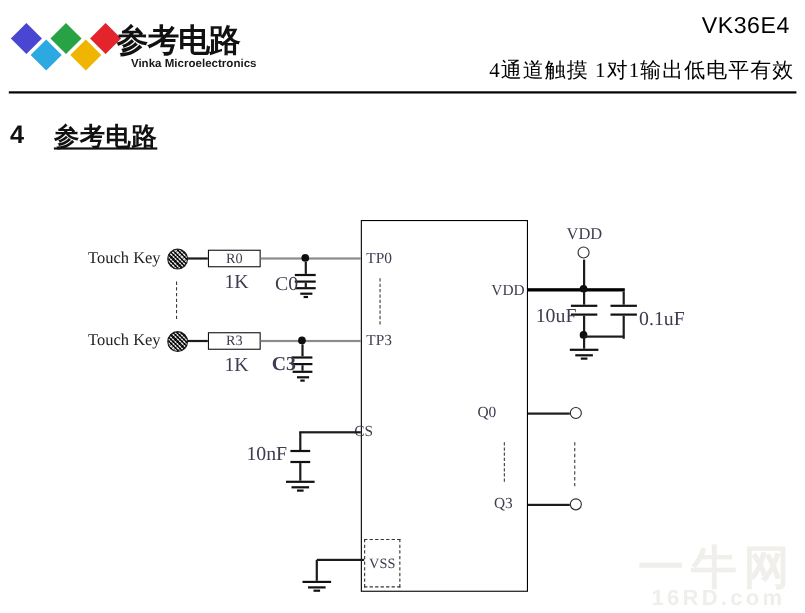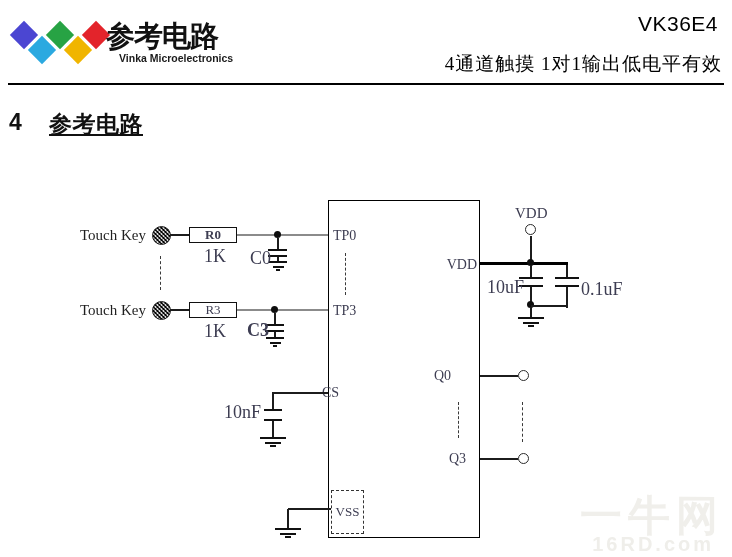--- a/index.html
+++ b/index.html
@@ -84,21 +84,21 @@
 <div class="pin" style="left:434px;top:368px;">Q0</div>
 <div class="pin" style="left:449px;top:451px;">Q3</div>
 <div class="vssbox">
     <span>VSS</span>
   </div>
 <div class="dashv" style="left:345px;top:253px;height:42px;"></div>
 
 <div class="tk" style="left:80px;top:227px;">Touch Key</div>
 <div class="pad" style="left:152px;top:226px;"></div>
 <div class="wh" style="left:170px;top:234px;width:19px;"></div>
-<div class="rbox" style="left:189px;top:227px;font-weight:bold;">
+<div class="rbox" style="left:189px;top:227px;">
     <span>R0</span>
   </div>
 <div class="lbl" style="left:204px;top:246px;">1K</div>
 <div class="wh gray" style="left:237px;top:234px;width:91px;"></div>
 <div class="dot" style="left:274px;top:231px;"></div>
 <div class="wv" style="left:277px;top:238px;height:11px;"></div>
 <div class="plate" style="left:268px;top:249px;width:19px;"></div>
 <div class="plate" style="left:268px;top:255px;width:19px;"></div>
 <div class="wv" style="left:277px;top:257px;height:4px;"></div>
 <div class="gnd small" style="left:269px;top:261px;"></div>

